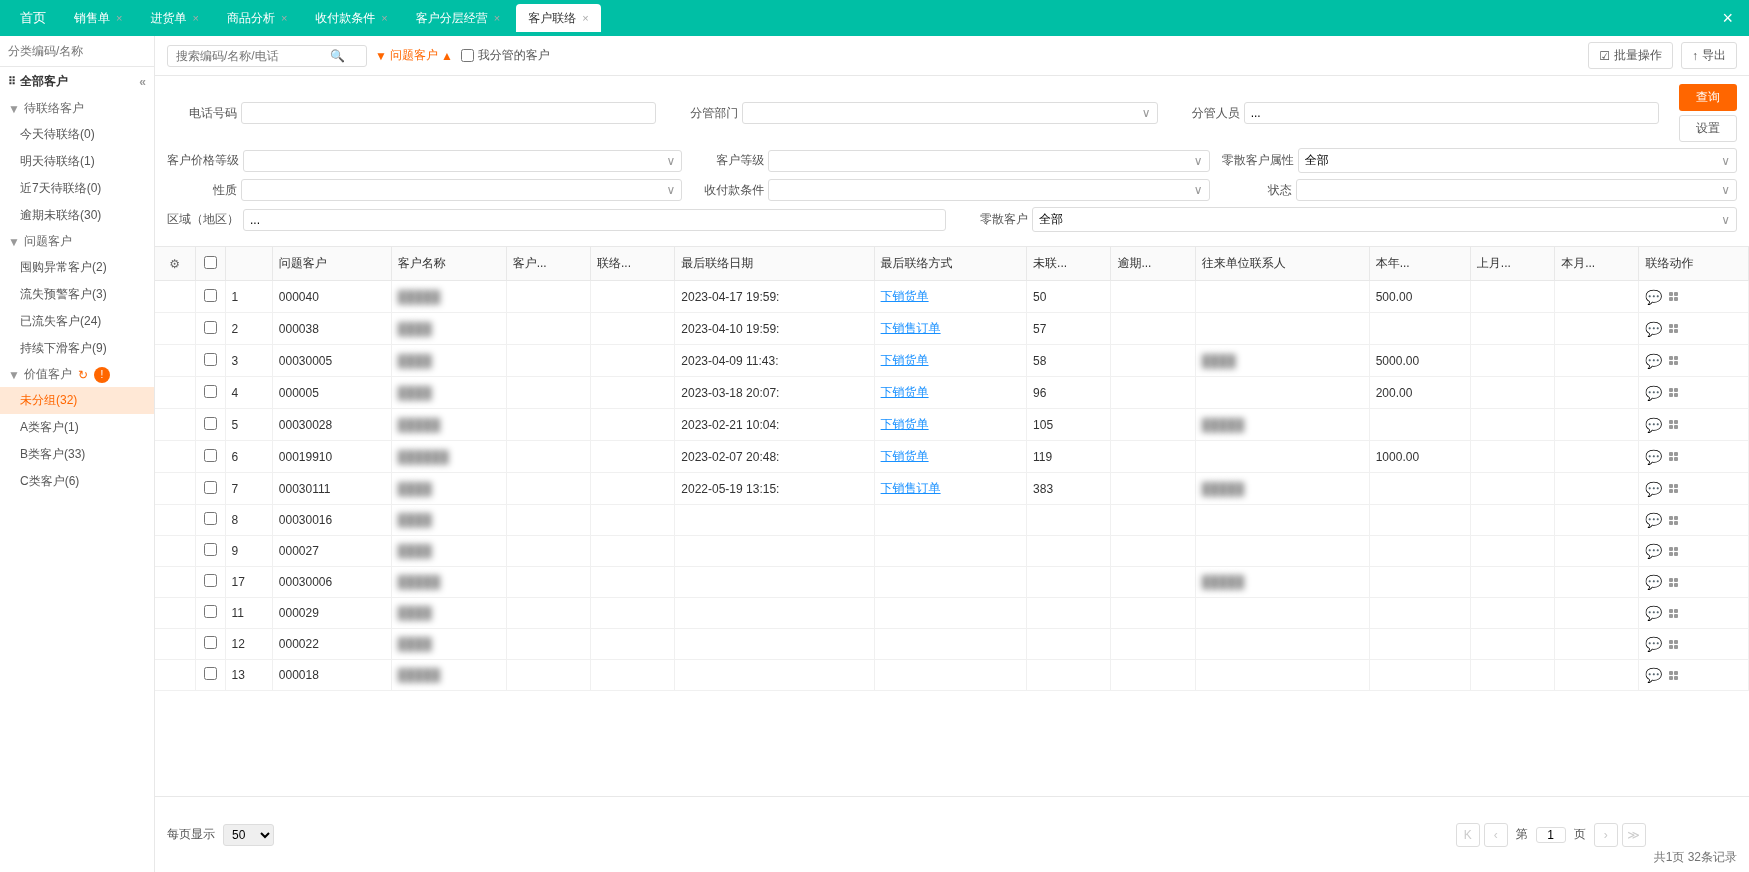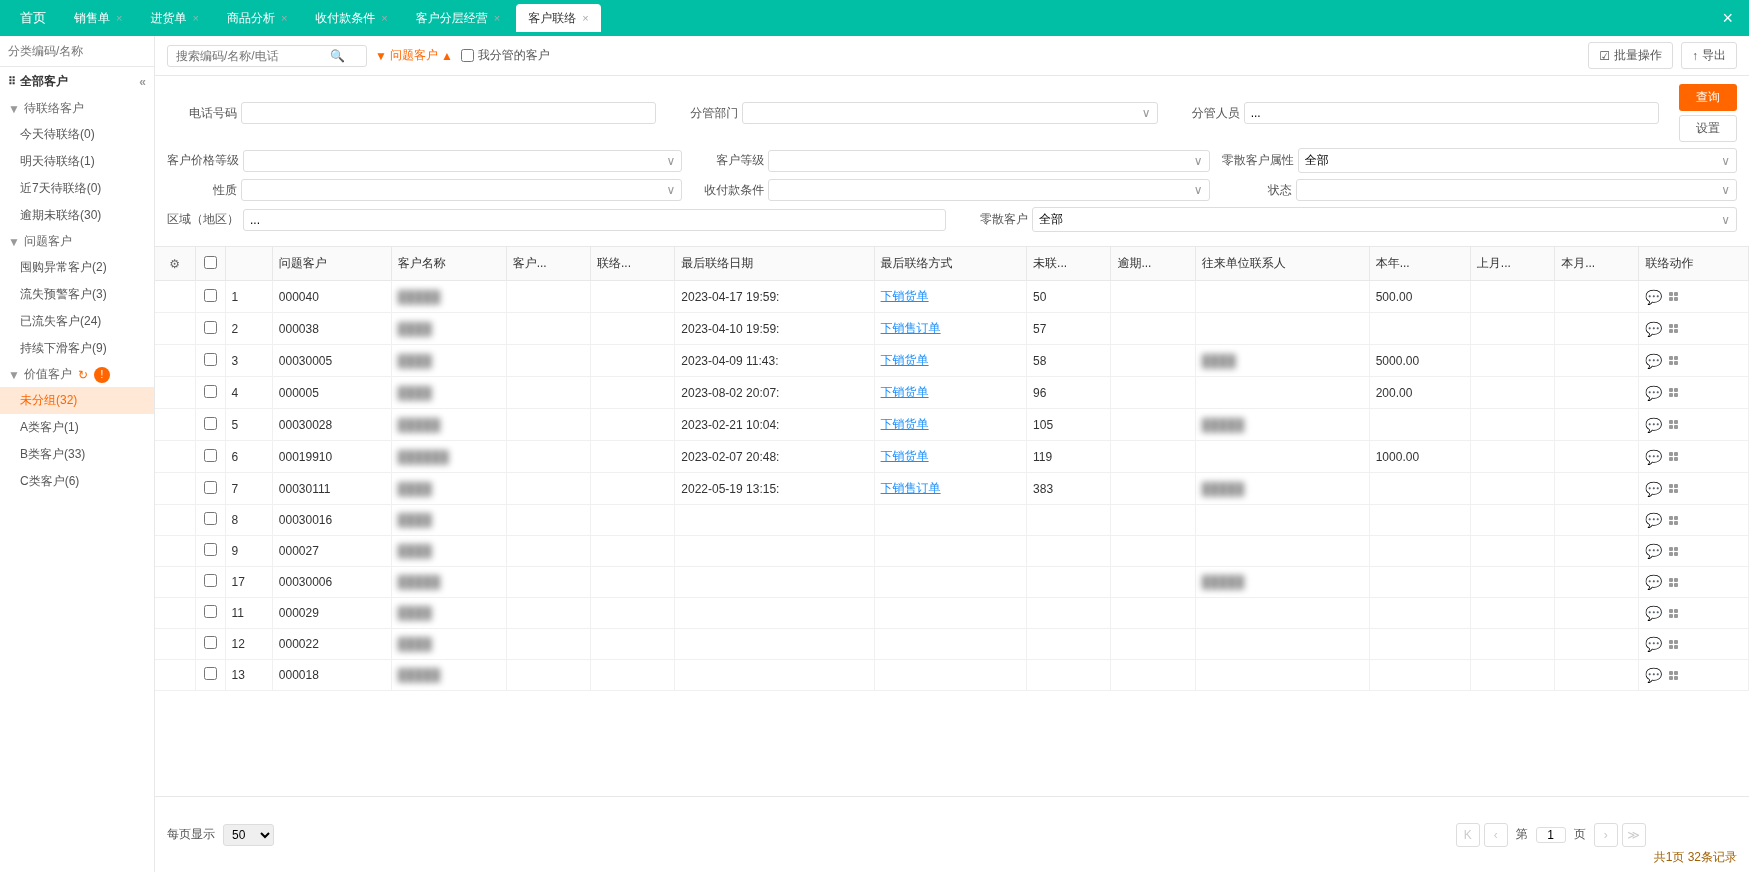--- a/index.html
+++ b/index.html
@@ -305,21 +305,21 @@
       align-items: center;
       justify-content: center;
       border: 1px solid #ddd;
       border-radius: 3px;
       cursor: pointer;
       color: #555;
       background: #fff;
     }
     .pagination .page-btn.disabled { color: #ccc; cursor: default; }
     .pagination .page-info { color: #555; margin: 0 4px; }
-    .footer-total { color: #a16207; margin-top: 46px; }
+    .footer-total { color: #737373; margin-top: 46px; }
 
     
     .table-area::-webkit-scrollbar { height: 8px; width: 6px; }
     .table-area::-webkit-scrollbar-track { background: #f1f1f1; }
     .table-area::-webkit-scrollbar-thumb { background: #ccc; border-radius: 4px; }
 
     .action-icons { display: flex; gap: 6px; align-items: center; }
     .action-icon { color: #999; cursor: pointer; font-size: 14px; }
 
     .orange-badge {
@@ -647,21 +647,21 @@
               </td>
             </tr>
             <tr>
               <td></td>
               <td><input type="checkbox" style=""></td>
               <td>4</td>
               <td>000005</td>
               <td><span class="blurred">████</span></td>
               <td></td>
               <td></td>
-              <td>2023-08-02 20:07:</td>
+              <td>2023-03-18 20:07:</td>
               <td><span class="link-cell">下销货单</span></td>
               <td>96</td>
               <td></td>
               <td></td>
               <td>200.00</td>
               <td></td>
               <td></td>
               <td>
           <div class="action-icons">
             <span class="action-icon">💬</span>

